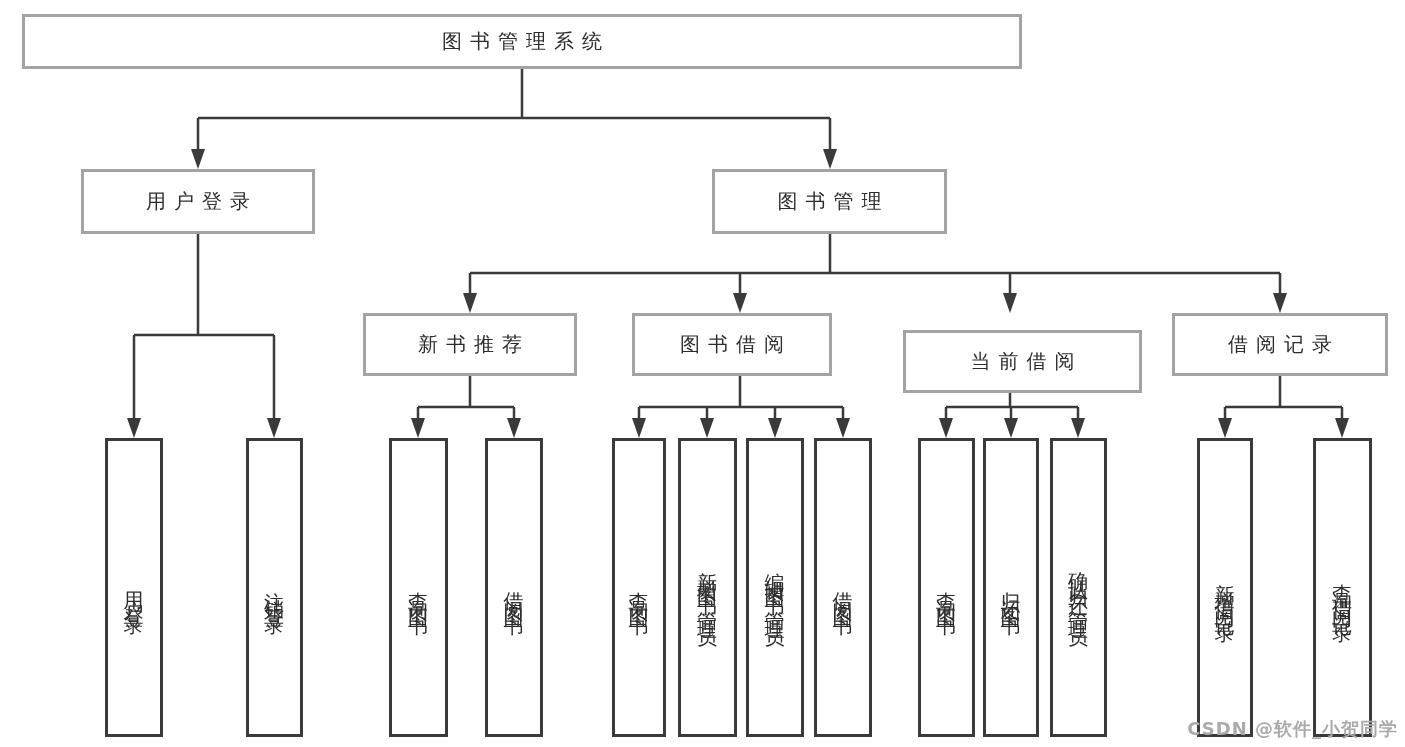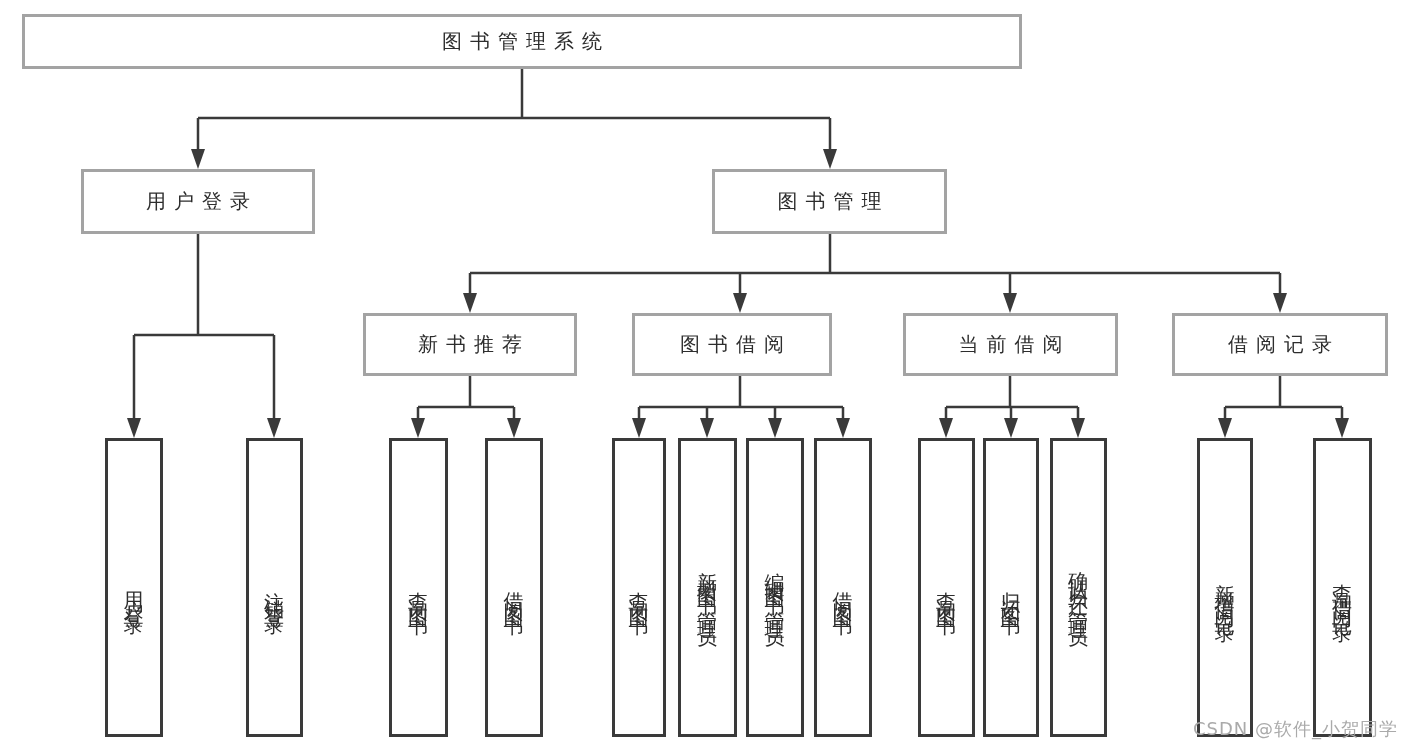--- a/index.html
+++ b/index.html
@@ -19,21 +19,21 @@
     border:3px solid #3a3a3a; background:#ffffff;
     display:flex; align-items:center; justify-content:center;
   }
   .vtext {
     writing-mode:vertical-rl; text-orientation:mixed;
     font-size:20px; color:#2d2d2d; letter-spacing:8px; line-height:1;
     white-space:nowrap; margin-bottom:-8px;
   }
   #watermark {
     position:absolute; right:7px; bottom:6px; font-size:18px; color:#aaaaaa;
-    letter-spacing:1px; z-index:5; white-space:nowrap;
+    letter-spacing:1px; z-index:5; white-space:nowrap;font-weight:bold;
   }
 </style>
 </head>
 <body>
 
 <div id="stage">
 
   <svg id="connectors" viewBox="0 0 1405 747" xmlns="http://www.w3.org/2000/svg">
     <g stroke="#3a3a3a" stroke-width="2.5" fill="none">
 
@@ -84,21 +84,21 @@
   <div class="hbox" style="left:363px; top:313px; width:214px; height:63px;">
     <span>新书推荐</span>
   </div>
 
   <div class="hbox" style="left:712px; top:169px; width:235px; height:65px;">
     <span>图书管理</span>
   </div>
   <div class="hbox" style="left:632px; top:313px; width:200px; height:63px;">
     <span>图书借阅</span>
   </div>
-  <div class="hbox" style="left:903px; top:313px; width:215px; height:63px;">
+  <div class="hbox" style="left:903px; top:330px; width:239px; height:63px;">
     <span>当前借阅</span>
   </div>
   <div class="hbox" style="left:1172px; top:313px; width:216px; height:63px;">
     <span>借阅记录</span>
   </div>
 
   <div class="vbox" style="left:105px; width:58px;">
     <span class="vtext">用户登录</span>
   </div>
   <div class="vbox" style="left:246px; width:57px;">

